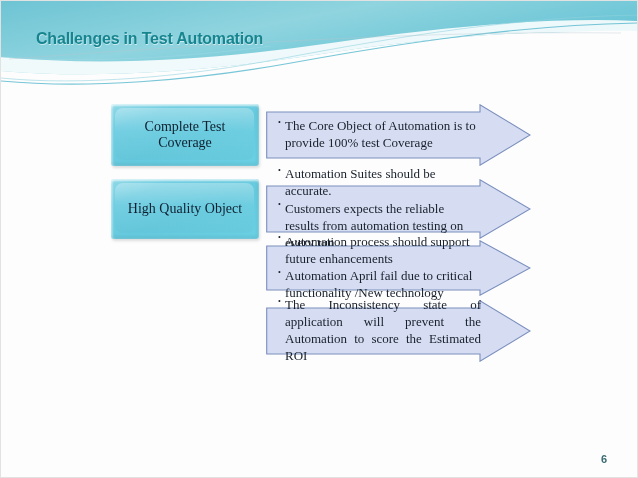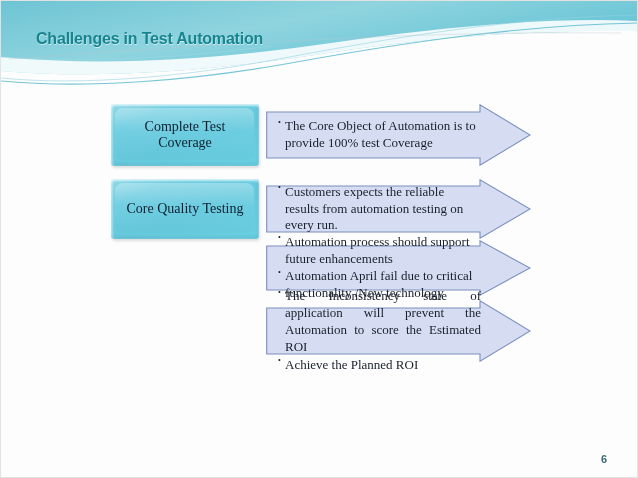--- a/index.html
+++ b/index.html
@@ -204,27 +204,28 @@
           <path d="M0.7,8 L214,8 L214,0.8 L264,31 L214,61.2 L214,54 L0.7,54 Z" fill="#d6ddf2" stroke="#7b8fbe" stroke-width="1.1" stroke-linejoin="miter"></path>
         </svg>
         <div class="arrow-content">
           <div class="bullet-line">The Core Object of Automation is to provide 100% test Coverage</div>
         </div>
       </div>
     </div>
 
     <div class="row row-2">
       <div class="label-box">
-        <span class="label-text">Core Quality Testing</span>
+        <span class="label-text">High Quality Object</span>
       </div>
       <div class="arrow">
         <svg viewBox="0 0 265 60" preserveAspectRatio="none" xmlns="http://www.w3.org/2000/svg">
           <path d="M0.7,7 L214,7 L214,0.8 L264,30 L214,59.2 L214,53 L0.7,53 Z" fill="#d6ddf2" stroke="#7b8fbe" stroke-width="1.1" stroke-linejoin="miter"></path>
         </svg>
         <div class="arrow-content">
+          <div class="bullet-line">Automation Suites should be accurate.</div>
           <div class="bullet-line">Customers expects the  reliable results from automation testing on every run.</div>
         </div>
       </div>
     </div>
 
     <div class="row row-3">
       <div class="arrow">
         <svg viewBox="0 0 265 56" preserveAspectRatio="none" xmlns="http://www.w3.org/2000/svg">
           <path d="M0.7,6 L214,6 L214,0.8 L264,28 L214,55.2 L214,50 L0.7,50 Z" fill="#d6ddf2" stroke="#7b8fbe" stroke-width="1.1" stroke-linejoin="miter"></path>
         </svg>
@@ -235,21 +236,20 @@
       </div>
     </div>
 
     <div class="row row-4">
       <div class="arrow">
         <svg viewBox="0 0 265 62" preserveAspectRatio="none" xmlns="http://www.w3.org/2000/svg">
           <path d="M0.7,8 L214,8 L214,0.8 L264,31 L214,61.2 L214,54 L0.7,54 Z" fill="#d6ddf2" stroke="#7b8fbe" stroke-width="1.1" stroke-linejoin="miter"></path>
         </svg>
         <div class="arrow-content">
           <div class="bullet-line justify">The Inconsistency state of application will prevent the Automation to score the Estimated ROI</div>
-          <div class="bullet-line">Achieve the  Planned ROI</div>
         </div>
       </div>
     </div>
 
   </div>
 
   <div id="page-number">6</div>
 
 </div>
 

